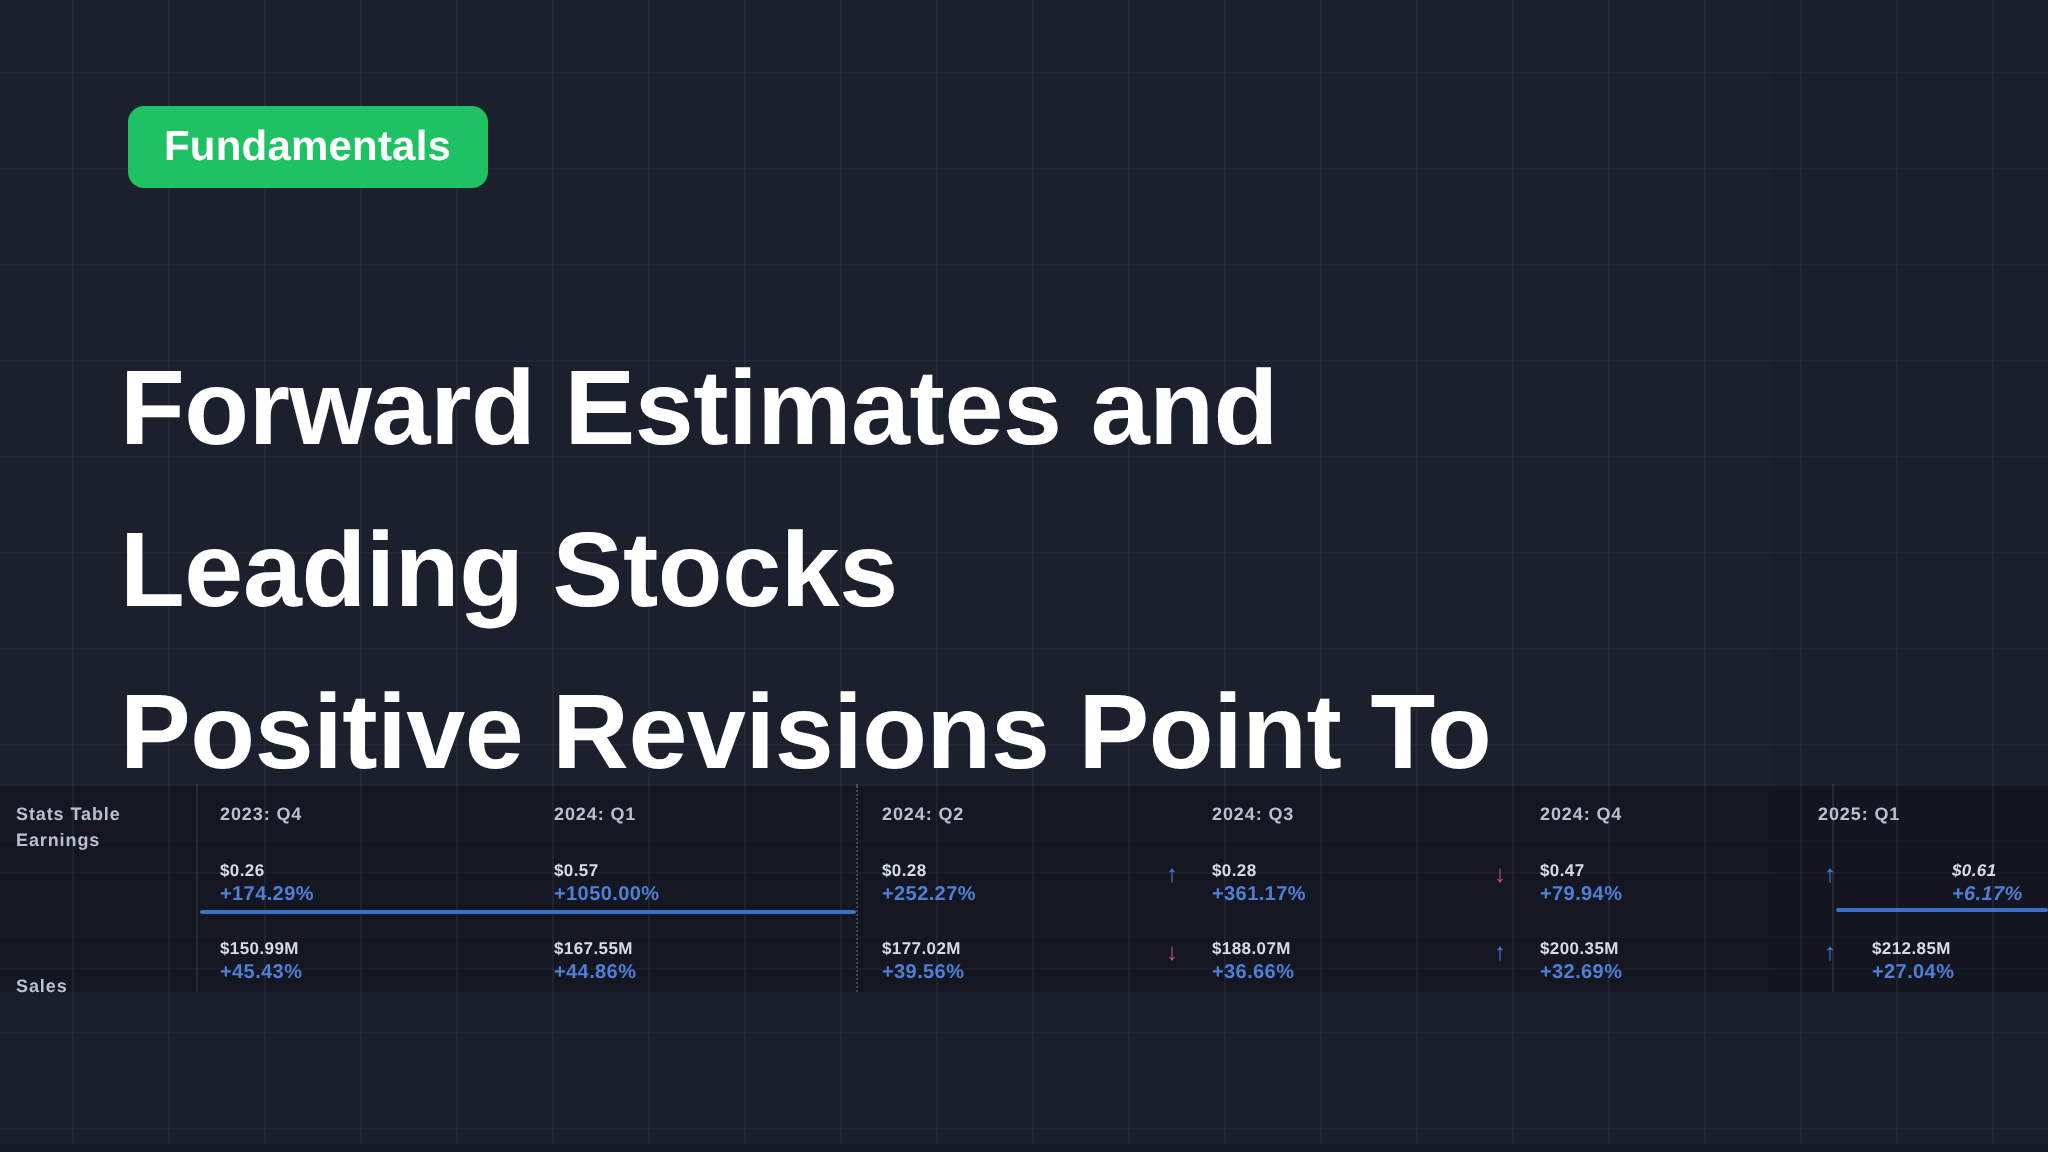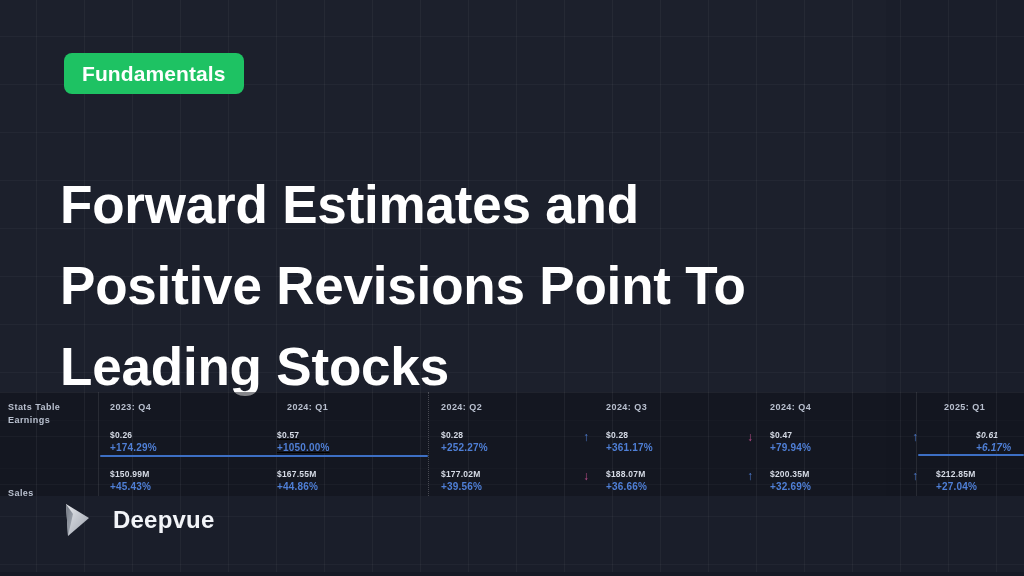--- a/index.html
+++ b/index.html
@@ -176,50 +176,50 @@
 
   <div class="grid"></div>
   <div class="grid-wash"></div>
 
   <div class="badge">
     <span>Fundamentals</span>
   </div>
 
   <div class="headline">
     <span class="hl-line">Forward Estimates and</span>
+    <span class="hl-line">Leading Stocks</span>
     <span class="hl-line">Positive Revisions Point To</span>
-    <span class="hl-line">Leading Stocks</span>
     <span class="swash"></span>
   </div>
 
   <div class="stats">
     <div class="stats-top-rule"></div>
     <div class="stats-grid"></div>
   </div>
 
   <div class="vline" style="left:98px;  top:392px; height:104px;"></div>
   <div class="vline dotted" style="left:428px; top:392px; height:104px;"></div>
   <div class="vline" style="left:916px; top:392px; height:104px;"></div>
 
   <div class="row-label rl-head">Stats Table</div>
   <div class="row-label rl-earn">Earnings</div>
   <div class="row-label rl-sales">Sales</div>
 
   <div class="col-head" style="left:110px;">2023: Q4</div>
-  <div class="col-head" style="left:287px;">2024: Q1</div>
+  <div class="col-head" style="left:277px;">2024: Q1</div>
   <div class="col-head" style="left:441px;">2024: Q2</div>
   <div class="col-head" style="left:606px;">2024: Q3</div>
   <div class="col-head" style="left:770px;">2024: Q4</div>
-  <div class="col-head" style="left:944px;">2025: Q1</div>
+  <div class="col-head" style="left:909px;">2025: Q1</div>
 
   <div class="cell" style="left:110px; top:430px;">
     <span class="val">$0.26</span>
     <span class="chg">+174.29%</span>
   </div>
-  <div class="cell" style="left:277px; top:430px;text-decoration:underline;">
+  <div class="cell" style="left:277px; top:430px;">
     <span class="val">$0.57</span>
     <span class="chg">+1050.00%</span>
   </div>
   <div class="cell" style="left:441px; top:430px;">
     <span class="val">$0.28</span>
     <span class="chg">+252.27%</span>
   </div>
   <div class="cell" style="left:606px; top:430px;">
     <span class="val">$0.28</span>
     <span class="chg">+361.17%</span>
@@ -261,31 +261,14 @@
   <div class="arrow up" style="left:583px; top:431px;">↑</div>
   <div class="arrow down" style="left:747px; top:431px;">↓</div>
   <div class="arrow up" style="left:912px; top:431px;">↑</div>
   <div class="arrow down" style="left:583px; top:470px;">↓</div>
   <div class="arrow up" style="left:747px; top:470px;">↑</div>
   <div class="arrow up" style="left:912px; top:470px;">↑</div>
 
   <div class="trend trend-a"></div>
   <div class="trend trend-b"></div>
 
-  <div class="logo-wrap">
-    <svg class="logo-mark" viewBox="0 0 40 40">
-      <defs>
-        <linearGradient id="gA" x1="0" y1="0" x2="1" y2="1">
-          <stop offset="0%" stop-color="#e8eaee"></stop>
-          <stop offset="100%" stop-color="#9aa0ab"></stop>
-        </linearGradient>
-        <linearGradient id="gB" x1="0" y1="0" x2="1" y2="1">
-          <stop offset="0%" stop-color="#6f757f"></stop>
-          <stop offset="100%" stop-color="#aeb4be"></stop>
-        </linearGradient>
-      </defs>
-      <path d="M8 4 L31 18 L10 36 Z" fill="url(#gA)"></path>
-      <path d="M8 4 L15 14 L10 36 Z" fill="url(#gB)"></path>
-    </svg>
-    <span class="logo-text">Deepvue</span>
-  </div>
 
 </div>
 
 </body></html>

